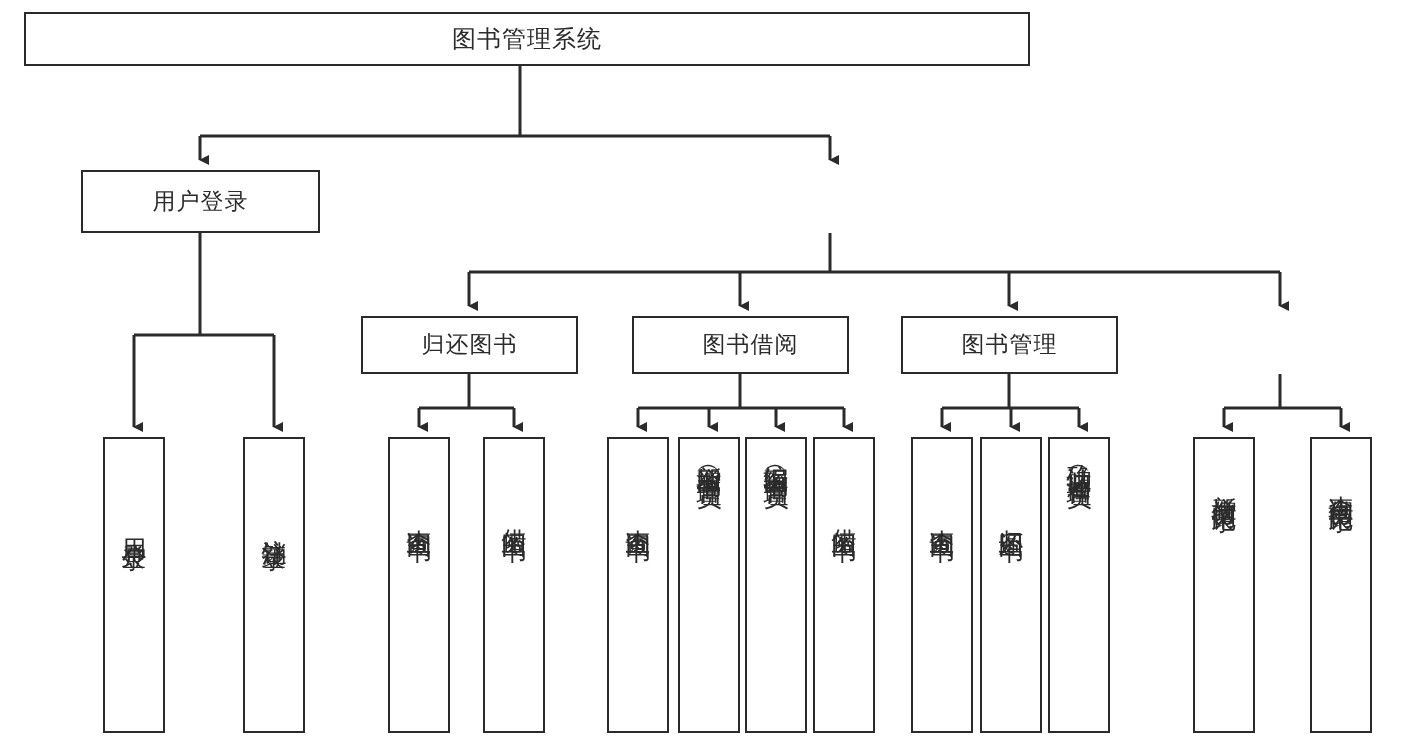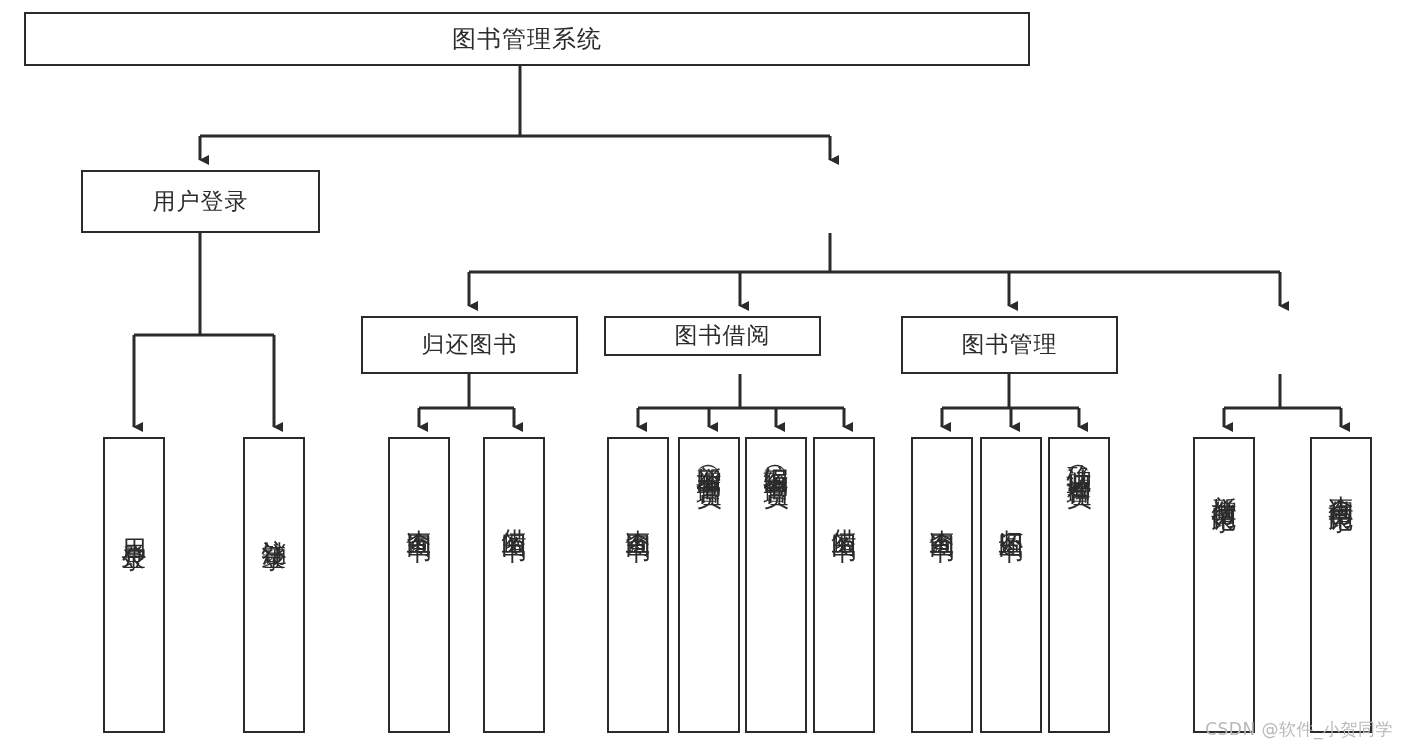--- a/index.html
+++ b/index.html
@@ -127,21 +127,21 @@
     <span>图书管理系统</span>
   </div>
 
   <div class="node node-h" style="left:81px; top:170px; width:239px; height:63px;">
     <span>用户登录</span>
   </div>
 
   <div class="node node-h" style="left:361px; top:316px; width:217px; height:58px;">
     <span>归还图书</span>
   </div>
-  <div class="node node-h" style="left:604px; top:316px; width:217px; height:40px;padding-left:20px;">
+  <div class="node node-h" style="left:632px; top:316px; width:217px; height:58px;padding-left:20px;">
     <span>图书借阅</span>
   </div>
   <div class="node node-h" style="left:901px; top:316px; width:217px; height:58px;">
     <span>图书管理</span>
   </div>
 
   <div class="node node-v" style="left:103px; top:437px; width:62px; height:296px; padding-top:80px;">
     <span class="vtext">用户登录</span>
   </div>
   <div class="node node-v" style="left:243px; top:437px; width:62px; height:296px; padding-top:80px;">
@@ -178,14 +178,13 @@
     <span class="vtext">确认归还（管理员）</span>
   </div>
 
   <div class="node node-v" style="left:1193px; top:437px; width:62px; height:296px; padding-top:36px;">
     <span class="vtext">新增借阅记录</span>
   </div>
   <div class="node node-v" style="left:1310px; top:437px; width:62px; height:296px; padding-top:36px;">
     <span class="vtext">查询借阅记录</span>
   </div>
 
-  <div class="watermark">CSDN @软件_小贺同学</div>
 </div>
 
 </body></html>

